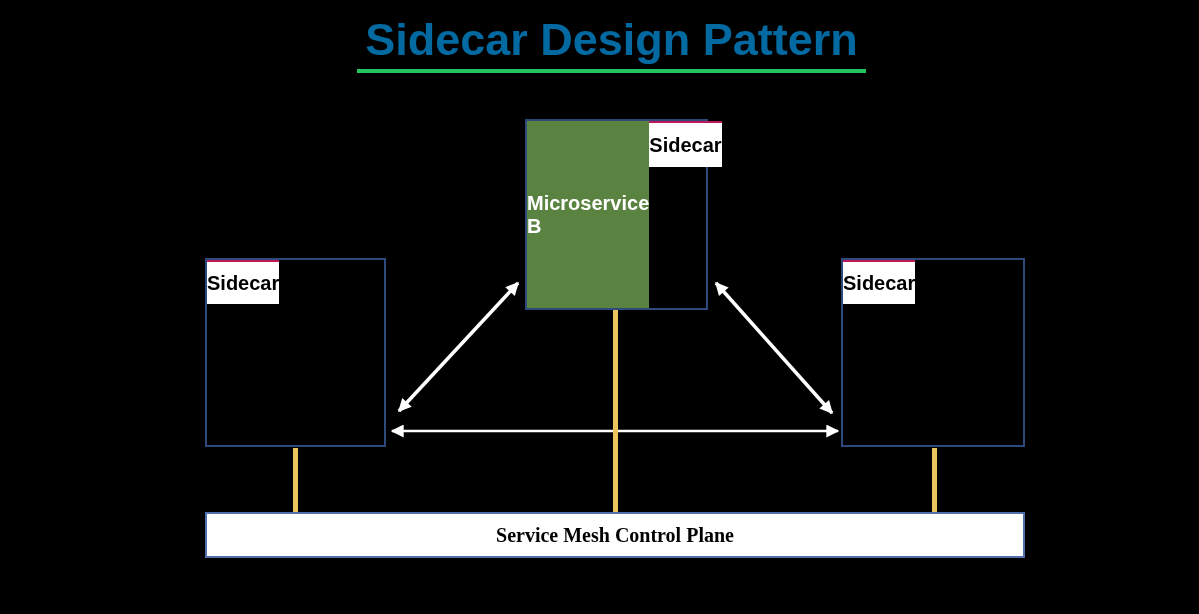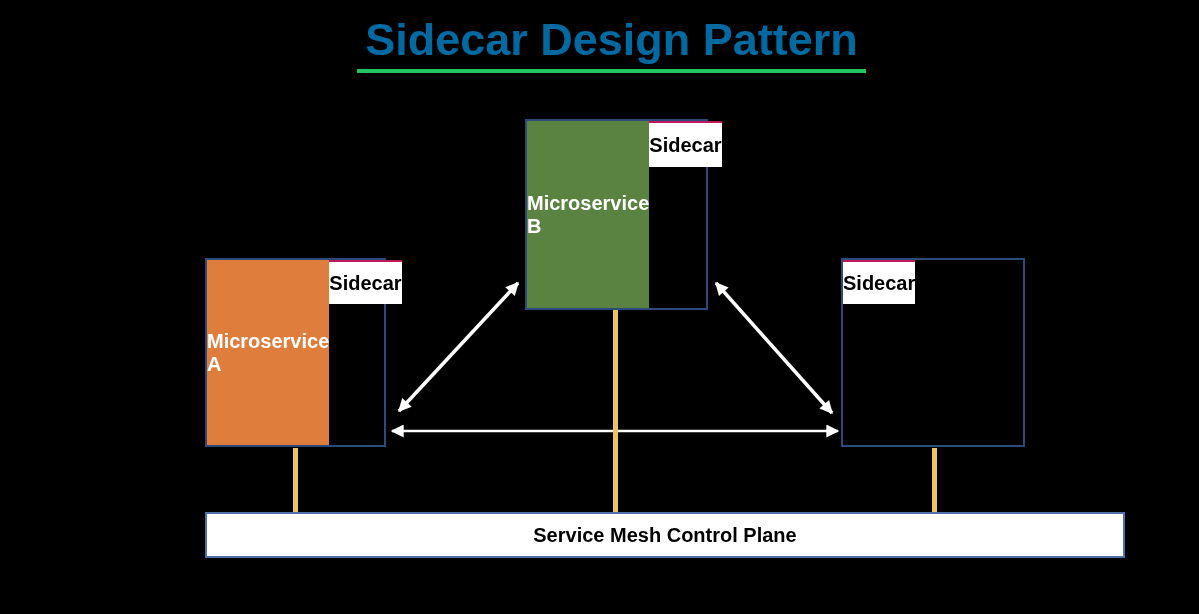--- a/index.html
+++ b/index.html
@@ -26,23 +26,23 @@
     background:#ffffff;border-top:2px solid #be185d;display:flex;align-items:center;
     justify-content:center;color:#000000;font-size:20px;font-weight:bold;
   }
   #service-a{left:205px;top:258px;width:181px;height:189px;}
   #service-b{left:525px;top:119px;width:183px;height:191px;}
   #service-c{left:841px;top:258px;width:184px;height:189px;}
   #service-a .sidecar,#service-c .sidecar{height:42px;}
   #service-b .sidecar{height:44px;}
   
   .control-plane{
-    position:absolute;left:205px;top:512px;width:920px;height:46px;box-sizing:border-box;
+    position:absolute;left:205px;top:512px;width:820px;height:46px;box-sizing:border-box;
     background:#ffffff;border:2px solid #506FAD;display:flex;align-items:center;
-    justify-content:center;color:#000000;font-size:20px;font-weight:bold;z-index:4;
+    justify-content:center;color:#000000;font-size:20px;font-weight:bold;z-index:4;font-family:Liberation Serif, serif;
   }
   
   .mesh-link{position:absolute;width:5px;background:#ECC45F;z-index:3;}
   #mesh-link-a{left:293px;top:448px;height:64px;}
   #mesh-link-b{left:613px;top:310px;height:202px;}
   #mesh-link-c{left:932px;top:448px;height:64px;}
   
   #arrow-layer{position:absolute;left:0;top:0;width:1199px;height:614px;z-index:2;}
   #arrow-layer line{stroke:#ffffff;}
 </style>
@@ -64,21 +64,20 @@
     <line x1="399" y1="411" x2="518" y2="283" stroke-width="3.5" marker-start="url(#ah)" marker-end="url(#ah)"></line>
     <line x1="716" y1="283" x2="832" y2="413" stroke-width="3.5" marker-start="url(#ah)" marker-end="url(#ah)"></line>
     <line x1="392" y1="431" x2="838" y2="431" stroke-width="2.5" marker-start="url(#ah)" marker-end="url(#ah)"></line>
   </svg>
 
   <div class="mesh-link" id="mesh-link-a"></div>
   <div class="mesh-link" id="mesh-link-b"></div>
   <div class="mesh-link" id="mesh-link-c"></div>
 
   <div class="service" id="service-a">
-    <div class="service-body" style="background-color: rgb(223, 125, 61);">Microservice A</div>
     <div class="sidecar">Sidecar</div>
   </div>
 
   <div class="service" id="service-b">
     <div class="service-body" style="background-color: rgb(90, 130, 64);">Microservice B</div>
     <div class="sidecar">Sidecar</div>
   </div>
 
   <div class="service" id="service-c">
     <div class="sidecar">Sidecar</div>

